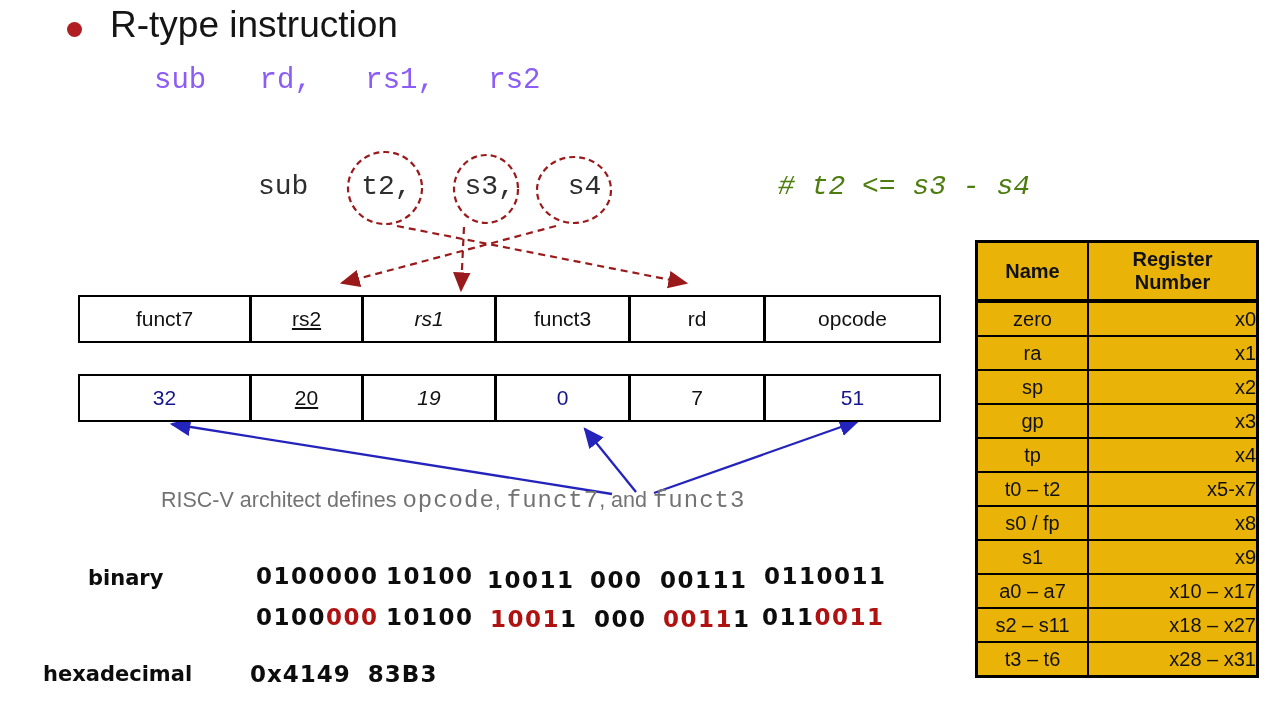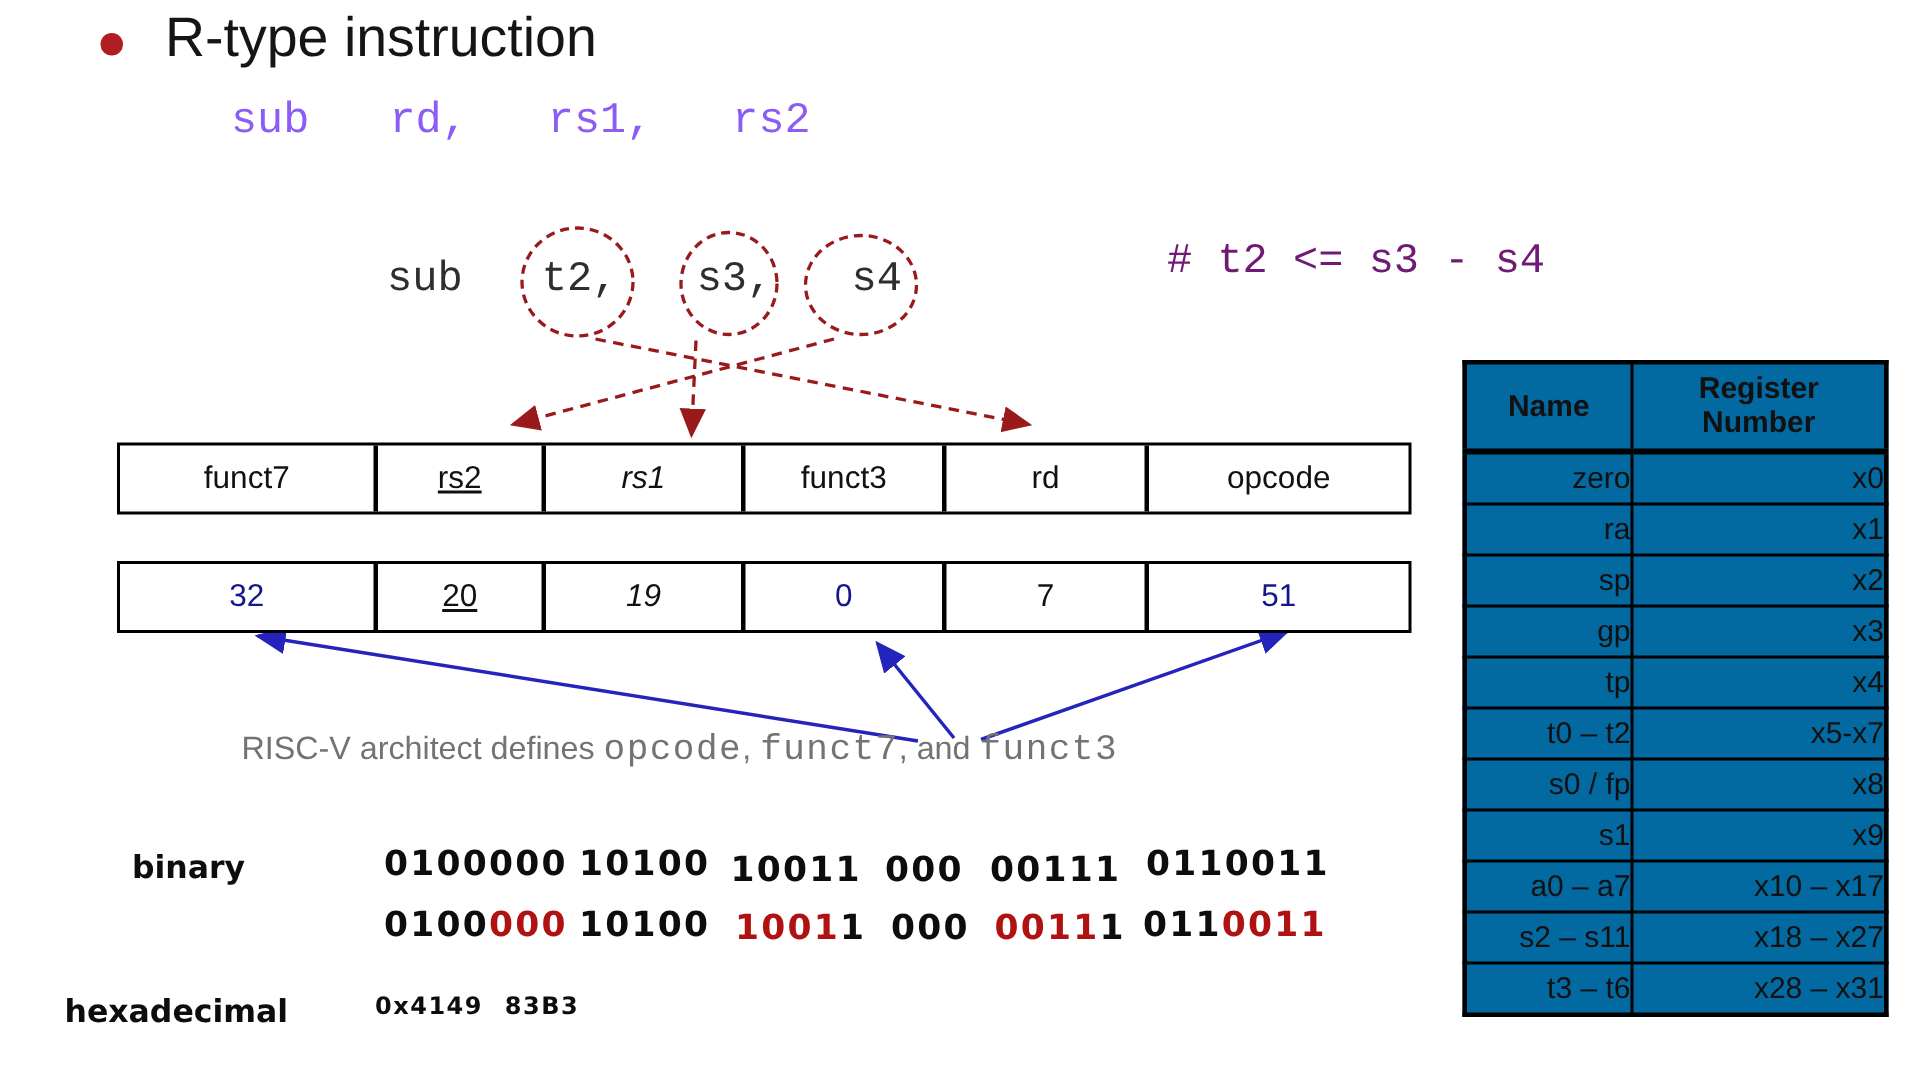--- a/index.html
+++ b/index.html
@@ -10,51 +10,51 @@
   .abs{position:absolute;}
   .mono{font-family:"Liberation Mono",monospace;}
 
   
   .bullet{left:67px;top:22px;width:15px;height:15px;border-radius:50%;background:#b01e24;}
   .title{left:110px;top:2px;font-size:37px;line-height:46px;color:#151515;letter-spacing:0;}
   .syntax{left:154px;top:64px;font-size:29px;color:#8b5cf6;word-spacing:36px;white-space:pre;}
 
   
   .example-code{left:258px;top:171px;font-size:28px;color:#2e2e2e;word-spacing:36px;white-space:pre;}
-  .example-comment{left:778px;top:159px;font-size:28px;color:#701a75;white-space:pre;}
+  .example-comment{left:778px;top:171px;font-size:28px;color:#4d7c0f;white-space:pre;font-style:italic;}
 
   
   .bitrow{left:78px;width:863px;height:48px;display:flex;border:2px solid #000;box-sizing:border-box;background:#fff;}
   .bitrow-fields{top:295px;}
   .bitrow-values{top:374px;}
   .bitcell{display:flex;align-items:center;justify-content:center;font-size:21px;color:#111;
            border-left:3px solid #000;box-sizing:border-box;}
   .bitcell:first-child{border-left:none;}
   .w0{width:169px;} .w1{width:112px;text-decoration:underline;} .w2{width:133px;font-style:italic;} .w3{width:134px;} .w4{width:135px;} .w5{flex:1;}
   .navy{color:#16168c;}
 
   
   .caption{left:161px;top:487px;font-size:21.5px;color:#737373;white-space:pre;}
   .caption .mono{font-size:24px;letter-spacing:1px;}
 
   
   .enc-label{font-weight:bold;font-size:21px;color:#0d0d0d;font-family:"DejaVu Sans",sans-serif;}
   .bingrp{font-family:"DejaVu Sans",sans-serif;font-weight:bold;font-size:23px;letter-spacing:1.5px;color:#0d0d0d;white-space:pre;}
   .red{color:#b01212;}
-  .hexval{font-family:"DejaVu Sans",sans-serif;font-weight:bold;font-size:16px;letter-spacing:1px;word-spacing:8px;color:#0d0d0d;white-space:pre;}
+  .hexval{font-family:"DejaVu Sans",sans-serif;font-weight:bold;font-size:23px;letter-spacing:1px;word-spacing:8px;color:#0d0d0d;white-space:pre;}
 
   
   .regtable-wrap{left:975px;top:240px;}
-  table.regtable{border-collapse:collapse;background:#0369a1;}
+  table.regtable{border-collapse:collapse;background:#eab308;}
   table.regtable,table.regtable th,table.regtable td{border:2px solid #000;}
   table.regtable{border-width:3px;}
   table.regtable th{border-bottom-width:4px;font-size:20px;font-weight:bold;text-align:center;
                     height:56px;line-height:1.15;padding:0 6px;}
   table.regtable td{font-size:20px;height:32px;padding:0;}
-  td.reg-name{width:109px;padding-left:13px;text-align:right;}
+  td.reg-name{width:109px;padding-left:13px;text-align:center;}
   td.reg-num{width:155px;text-align:right;margin-left:45px;}
 
   svg.overlay{position:absolute;left:0;top:0;pointer-events:none;}
 </style>
 </head>
 <body>
 
 <div class="slide">
 
   <div class="abs bullet"></div>

